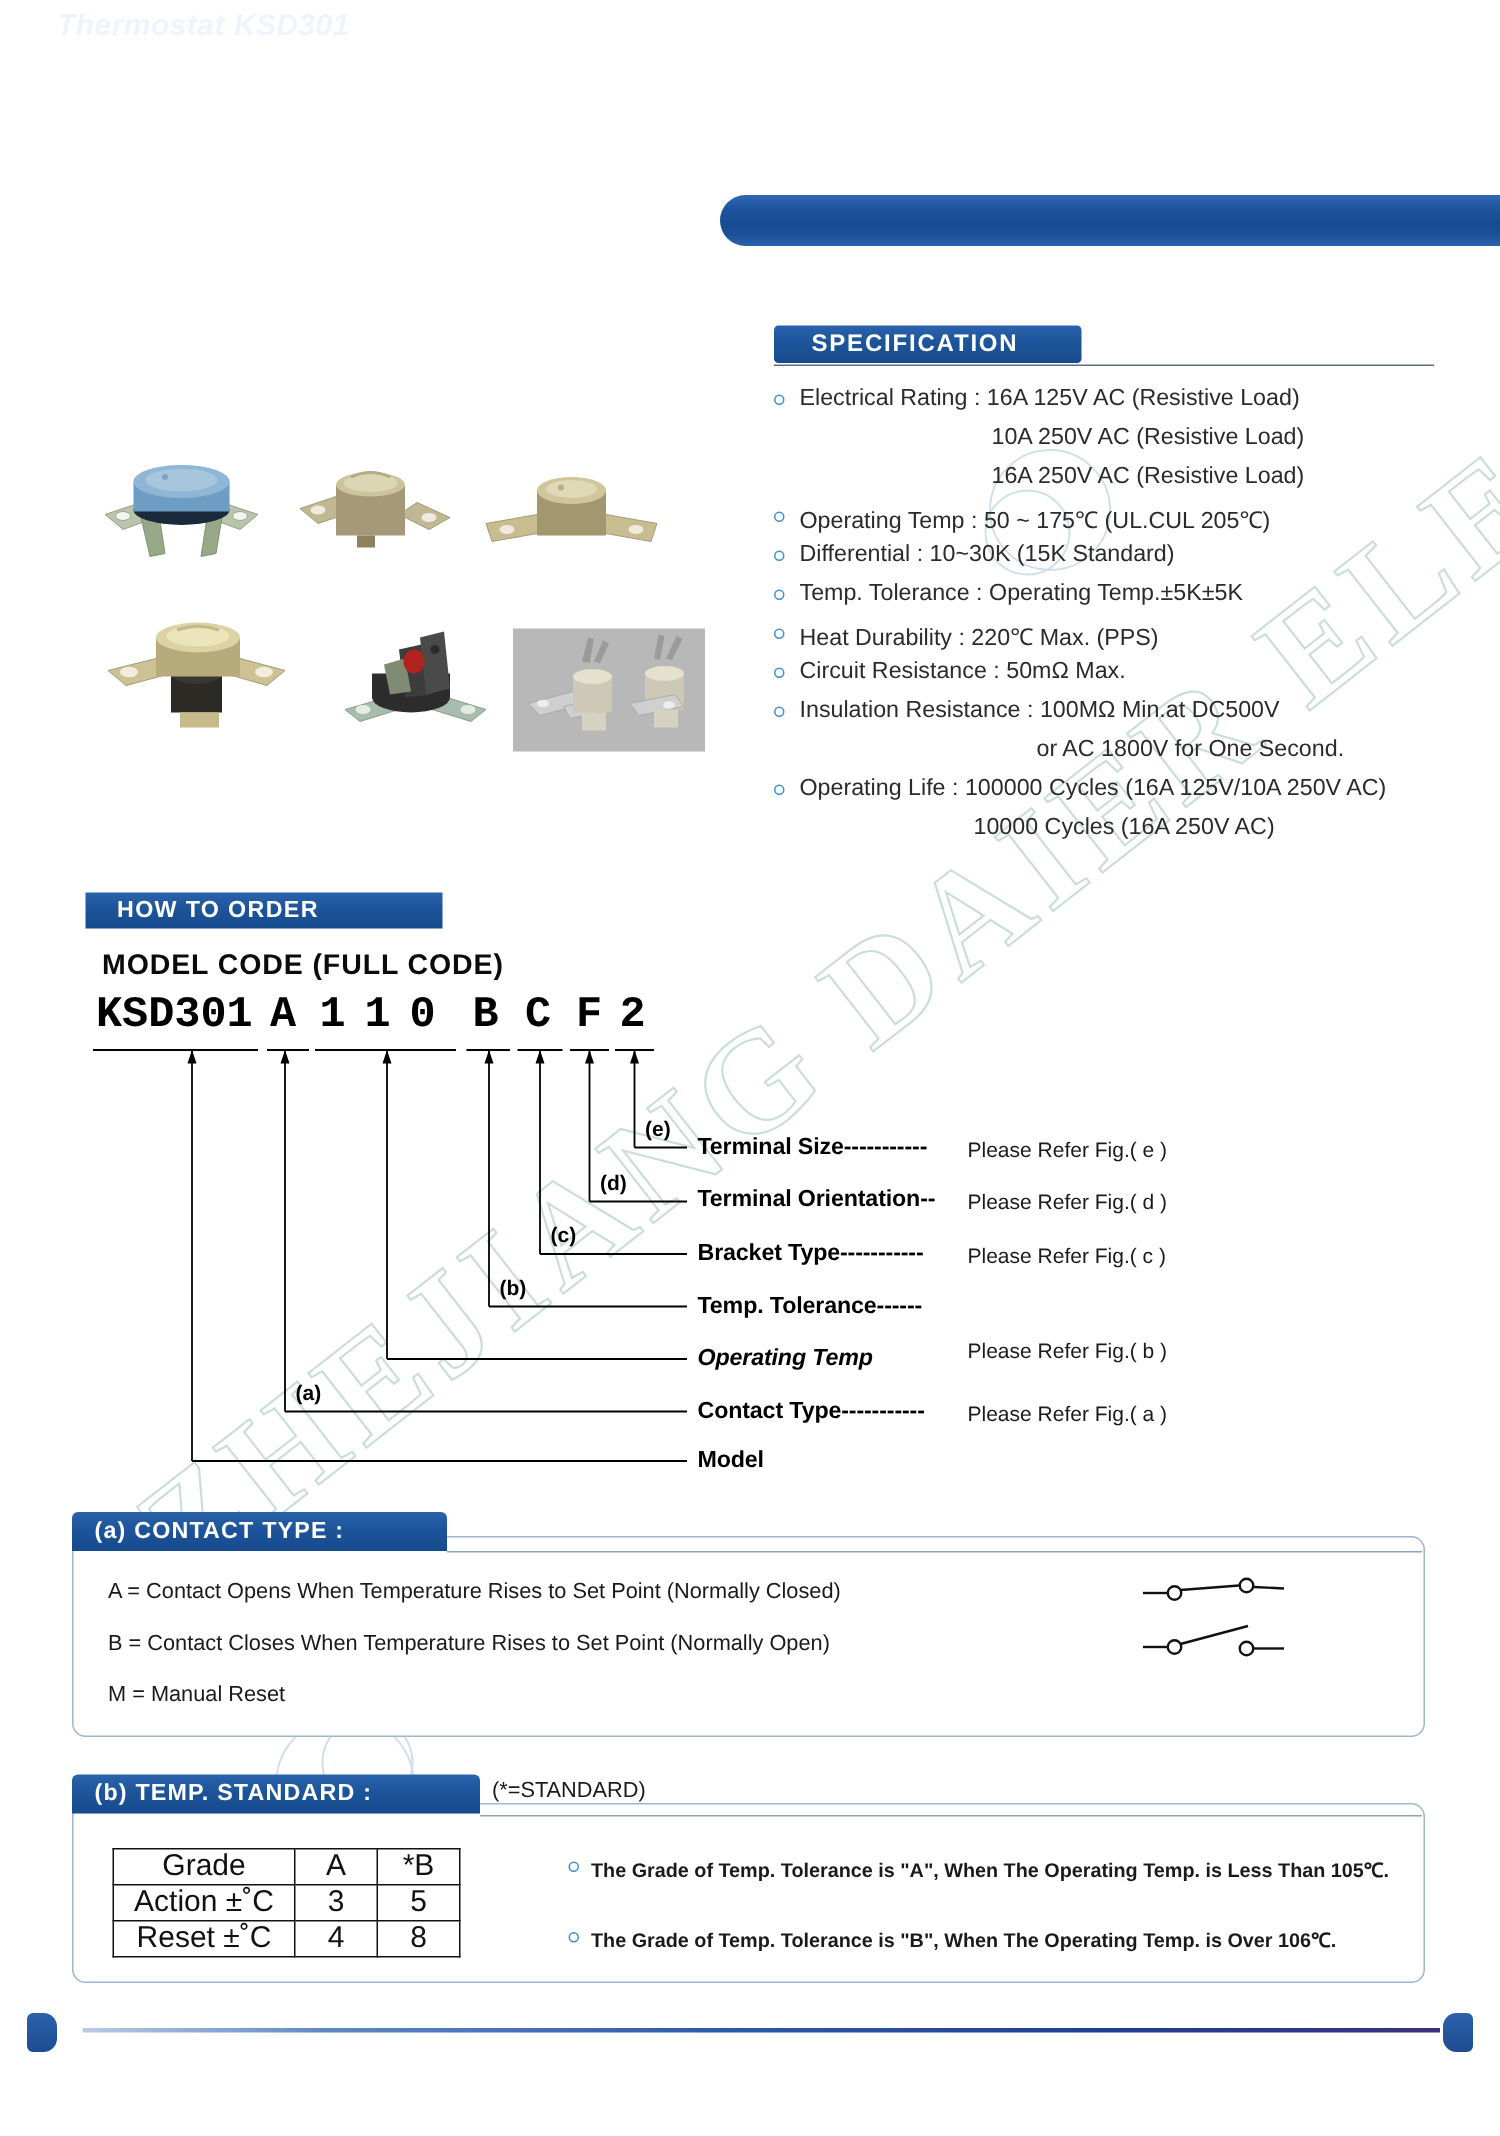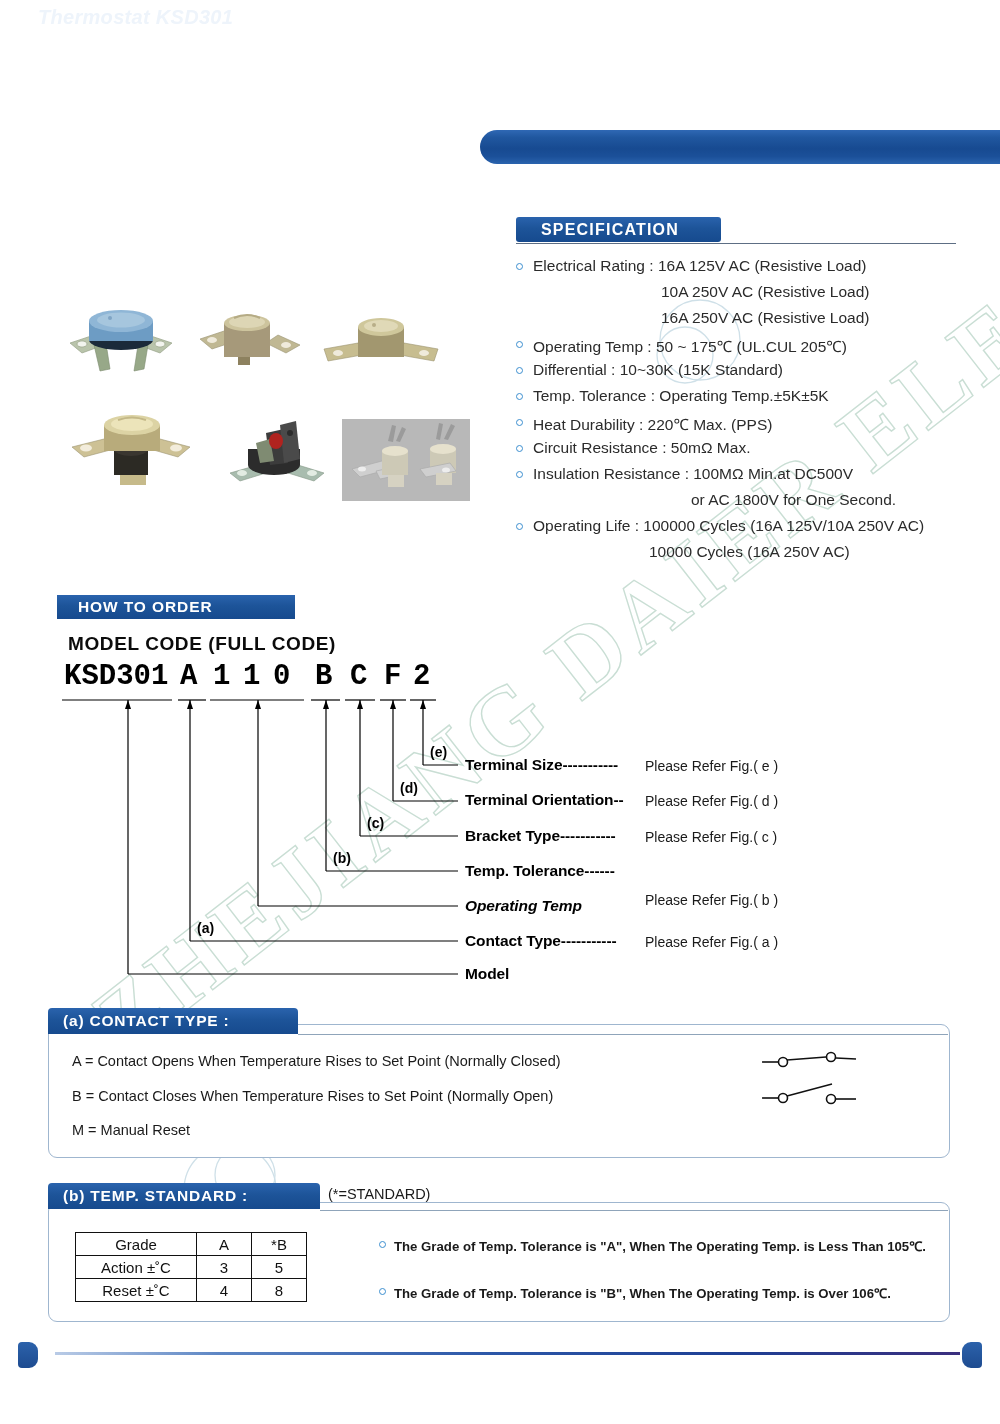--- a/index.html
+++ b/index.html
@@ -256,21 +256,21 @@
   
   .tol-table {
     position: absolute;
     left: 75px;
     top: 1232px;
     border-collapse: collapse;
     z-index: 5;
   }
   .tol-table td {
     border: 1px solid #111;
-    font-size: 15px;
+    font-size: 20px;
     text-align: center;
     color: #111;
     height: 22px;
     padding: 0 4px;
   }
   .tol-table td.lbl { width: 112px; }
   .tol-table td.val { width: 46px; }
 
   .tol-note {
     position: absolute;

